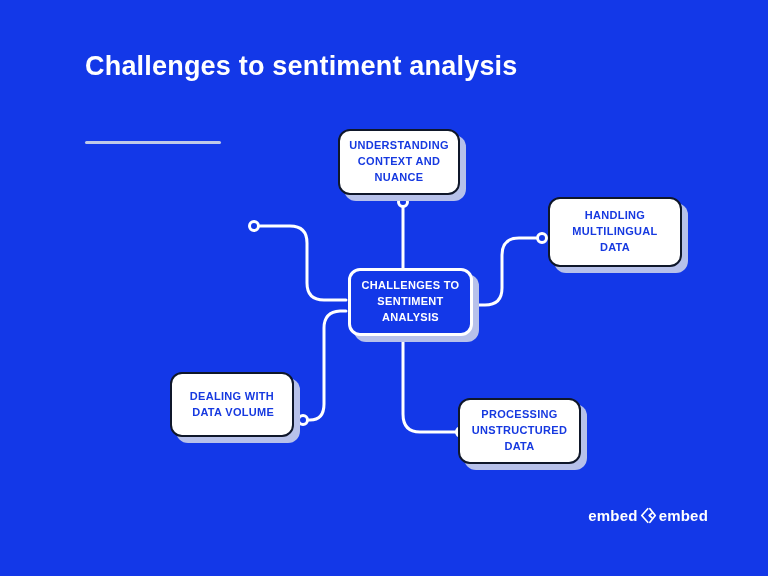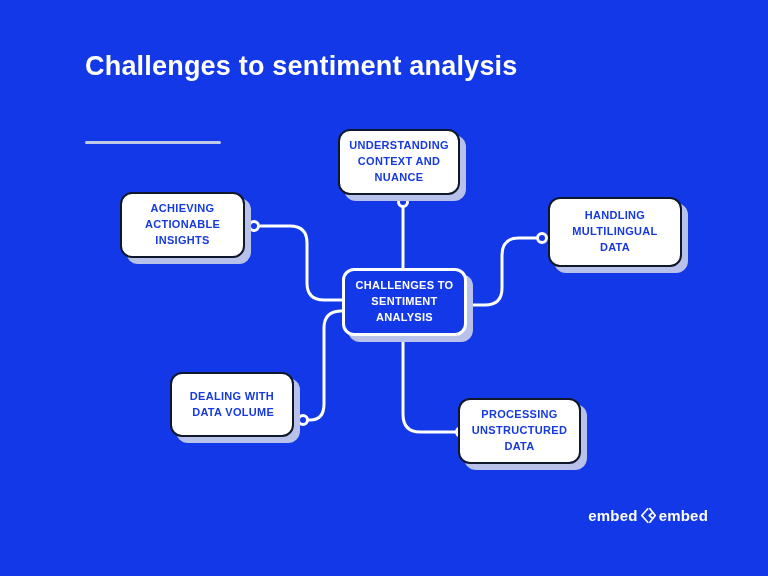--- a/index.html
+++ b/index.html
@@ -55,20 +55,21 @@
   }
   .node-white {
     background: #FFFFFF;
     border: 2px solid #0f172a;
     color: #1639E0;
   }
   .node-center {
     background: #1338E8;
     border: 3px solid #FFFFFF;
     color: #FFFFFF;
+    margin-left: 6px;
   }
 
   .node-understanding { left: 338px; top: 129px; width: 122px; height: 66px; }
   .node-achieving     { left: 120px; top: 192px; width: 125px; height: 66px; }
   .node-handling      { left: 548px; top: 197px; width: 134px; height: 70px; }
   .node-challenges    { left: 342px; top: 268px; width: 125px; height: 68px; }
   .node-dealing       { left: 170px; top: 372px; width: 124px; height: 65px; text-align: right; }
   .node-processing    { left: 458px; top: 398px; width: 123px; height: 66px; }
 
   .brand-logo {
@@ -104,25 +105,20 @@
     <circle class="dot" cx="303" cy="420" r="4.5"></circle>
     <circle class="dot" cx="461" cy="432" r="4.5"></circle>
   </svg>
 
   <div class="node node-white node-understanding">
     <span class="node-label">UNDERSTANDING
 CONTEXT AND
 NUANCE</span>
   </div>
 
-  <div class="node node-white node-achieving">
-    <span class="node-label">ACHIEVING
-ACTIONABLE
-INSIGHTS</span>
-  </div>
 
   <div class="node node-white node-handling">
     <span class="node-label">HANDLING
 MULTILINGUAL
 DATA</span>
   </div>
 
   <div class="node node-center node-challenges">
     <span class="node-label">CHALLENGES TO
 SENTIMENT

